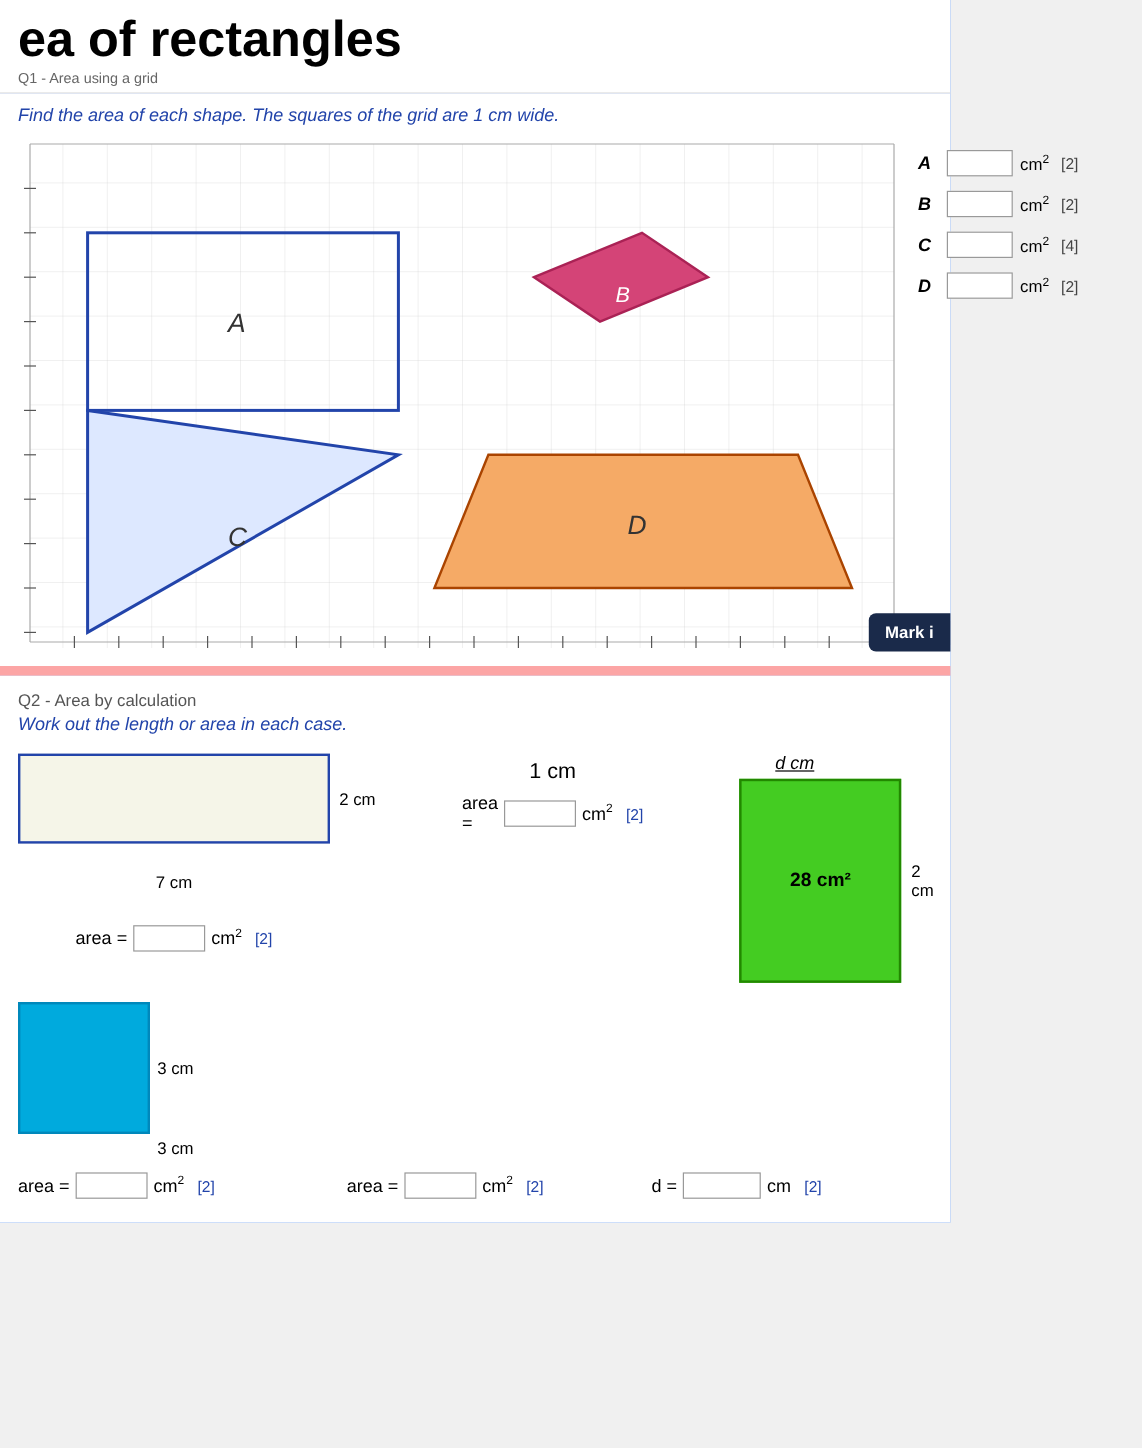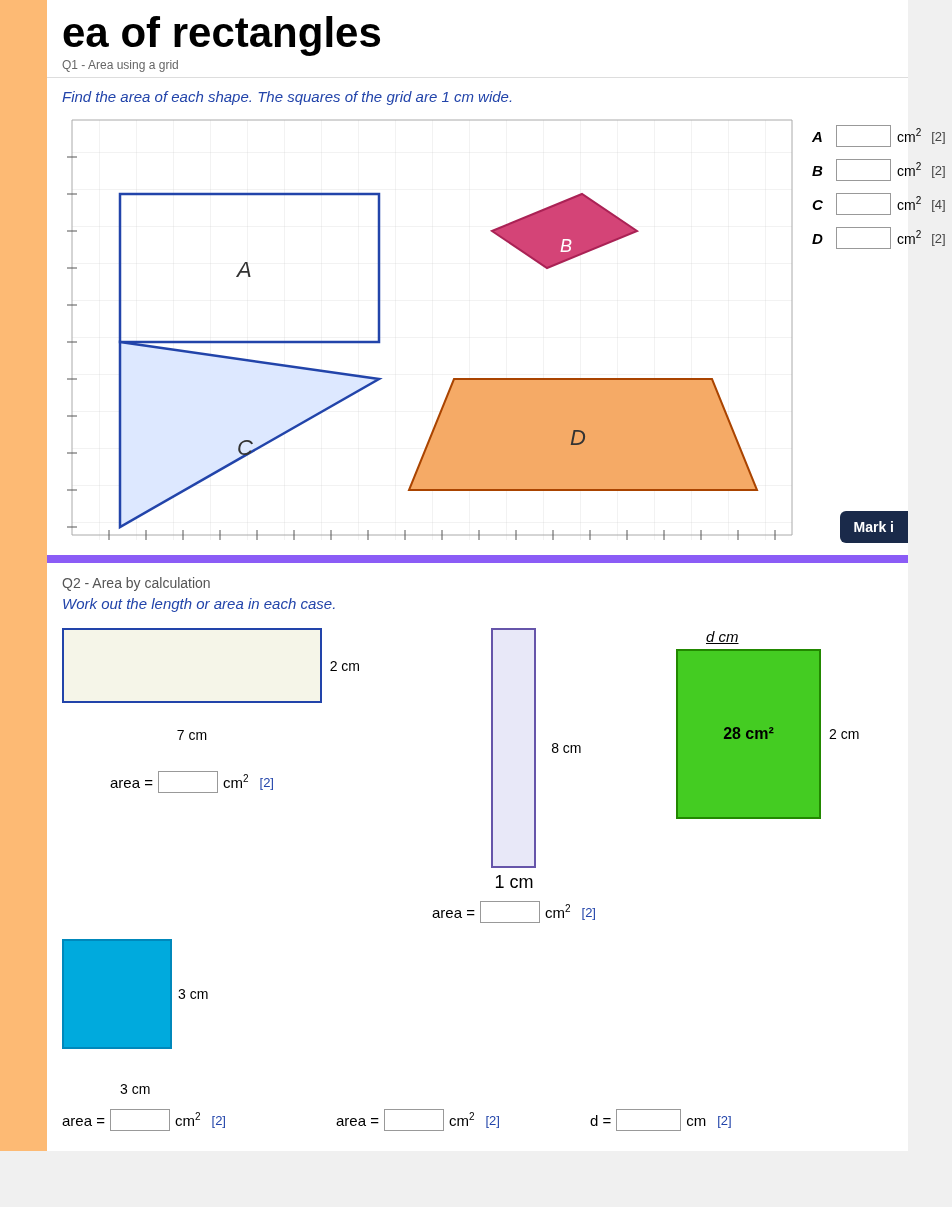--- a/index.html
+++ b/index.html
@@ -4,23 +4,22 @@
   <style>
     * { box-sizing: border-box; margin: 0; padding: 0; }
     body {
       font-family: Arial, sans-serif;
       background: #f0f0f0;
       width: 952px;
       overflow-x: hidden;
     }
 
     .page-container {
-      width: 908px;
-      background: #fdba74;
-      padding-left: 47px;
+      width: 792px;
+      background: #3b82f6;
     }
 
     
     .header {
       padding: 10px 15px 5px 15px;
       background: #fff;
       border-bottom: 1px solid #ddd;
     }
     .header h1 {
       font-size: 42px;
@@ -31,21 +30,21 @@
     .header .subtitle {
       font-size: 12px;
       color: #666;
       margin-top: 2px;
     }
 
     
     .q1-section {
       background: #fff;
       padding: 10px 15px;
-      border-bottom: 8px solid #8b5cf6;
+      border-bottom: 8px solid #fca5a5;
       position: relative;
     }
     .q1-instruction {
       font-size: 15px;
       color: #2244aa;
       margin-bottom: 10px;
       font-style: italic;
     }
 
     .grid-answer-row {
@@ -242,23 +241,22 @@
     }
     .shape-d-dim-right {
       font-size: 14px;
       color: #000;
     }
 
     
     .shape-c-container {
       display: flex;
       flex-direction: column;
-      align-items: center;
+      align-items: flex-end;
       margin-top: 0;
-      gap: 28px;
     }
     .shape-c-rect {
       width: 110px;
       height: 110px;
       background: #00aadd;
       border: 2px solid #0088bb;
     }
     .shape-c-dim-right {
       font-size: 14px;
       color: #000;
@@ -415,24 +413,20 @@
         <div class="dim-bottom">7 cm</div>
         <div class="area-row">
           <span>area =</span>
           <input type="text" class="area-input" style="">
           <span>cm<span class="superscript">2</span></span>
           <span class="marks-badge">[2]</span>
         </div>
       </div>
 
       <div style="display:flex; flex-direction:column; align-items:center; position:relative; margin-top:0; margin-left:60px;">
-        <div style="position:relative;">
-          <div class="shape-b-rect"></div>
-          <span class="shape-b-dim-right">8 cm</span>
-        </div>
         <div class="shape-b-dim-bottom">1 cm</div>
         <div class="shape-b-area-row">
           <span>area =</span>
           <input type="text" class="area-input" style="">
           <span>cm<span class="superscript">2</span></span>
           <span class="marks-badge">[2]</span>
         </div>
       </div>
 
       <div class="shape-d-container" style="margin-left:30px;">

